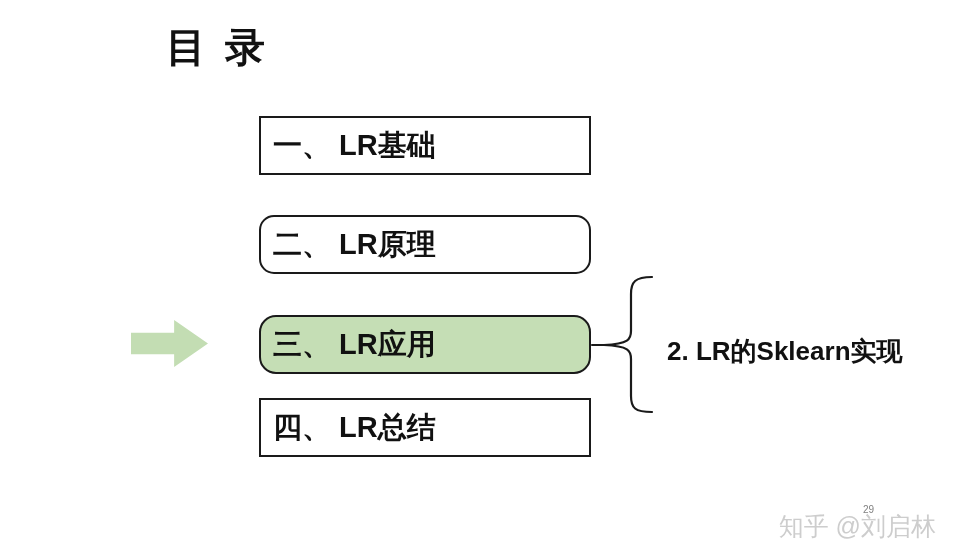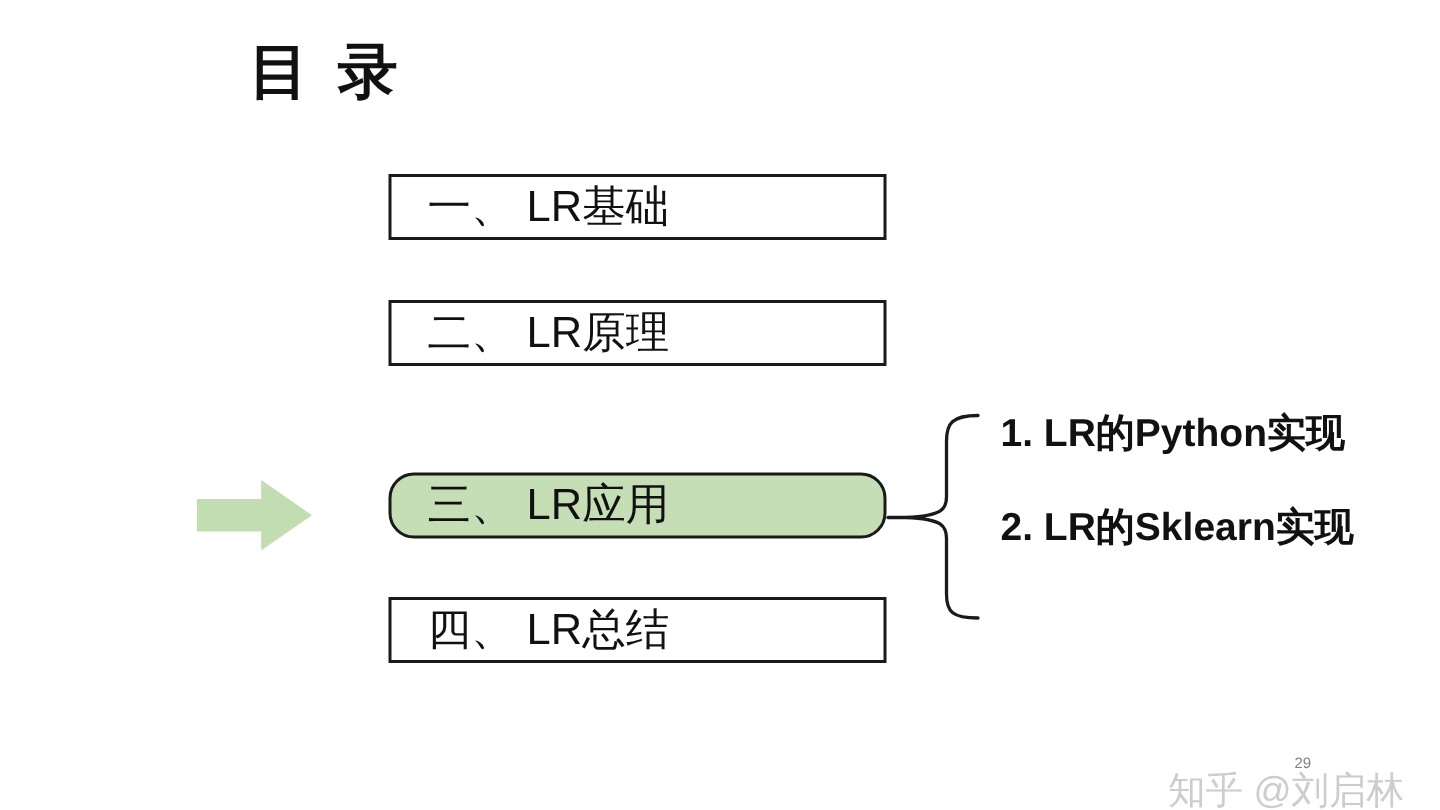--- a/index.html
+++ b/index.html
@@ -20,33 +20,33 @@
     font-size: 40px;
     font-weight: bold;
     letter-spacing: 4px;
     color: #111111;
     margin-left: 24px;
   }
   .toc-box {
     position: absolute;
     left: 259px;
     width: 332px;
-    height: 44px;
+    height: 59px;
     border: 2px solid var(--border-black, #1a1a1a);
     background: #ffffff;
     display: flex;
     align-items: center;
-    padding-left: 24px;
+    padding-left: 12px;
     font-size: 29px;
-    font-weight: normal;
+    font-weight: bold;
     white-space: nowrap;
   }
   .toc-box.highlight { background: var(--highlight-green, #c5deb5); }
   .box-1 { top: 116px; }
-  .box-2 { top: 200px; }
+  .box-2 { top: 215px; border-radius: 15px; }
   .box-3 { top: 315px; border-radius: 17px; }
   .box-4 { top: 398px; }
   .arrow {
     position: absolute;
     left: 131px;
     top: 320px;
     width: 77px;
     height: 47px;
     background: var(--arrow-green, #c3ddb3);
     clip-path: polygon(0 27%, 56% 27%, 56% 0, 100% 50%, 56% 100%, 56% 73%, 0 73%);
@@ -97,19 +97,18 @@
   <div class="toc-box box-3 highlight">三、 LR应用</div>
   <div class="toc-box box-4">四、 LR总结</div>
 
   <div class="arrow"></div>
 
   <svg class="brace" viewBox="0 0 70 152" xmlns="http://www.w3.org/2000/svg">
     <path d="M4 77 L16 77" fill="none" stroke="#1a1a1a" stroke-width="2.2" stroke-linecap="round"></path>
     <path d="M64 9 C47 9 43 14 43 26 L43 63 C43 71 41 76 16 77 C41 78 43 83 43 91 L43 128 C43 140 47 144 64 144" fill="none" stroke="#1a1a1a" stroke-width="2.2" stroke-linecap="round"></path>
   </svg>
 
-  <div class="sub-item sub-1">1. LR的Python实现</div>
   <div class="sub-item sub-2">2. LR的Sklearn实现</div>
 
   <div class="watermark">知乎 @刘启林</div>
   <div class="page-number">29</div>
 
 </div>
 
 </body></html>

